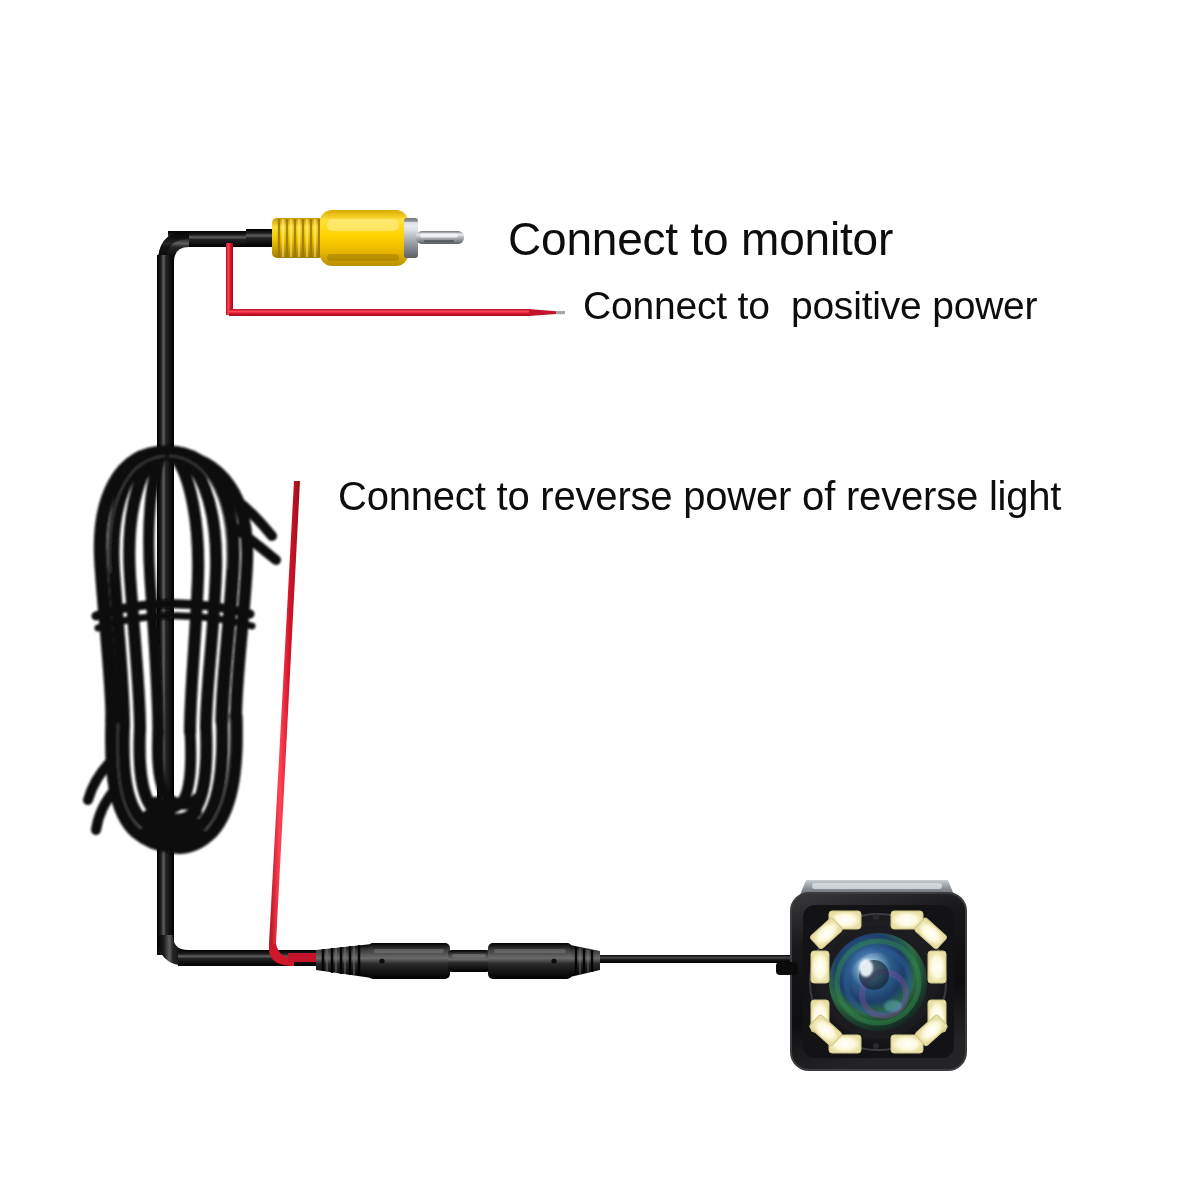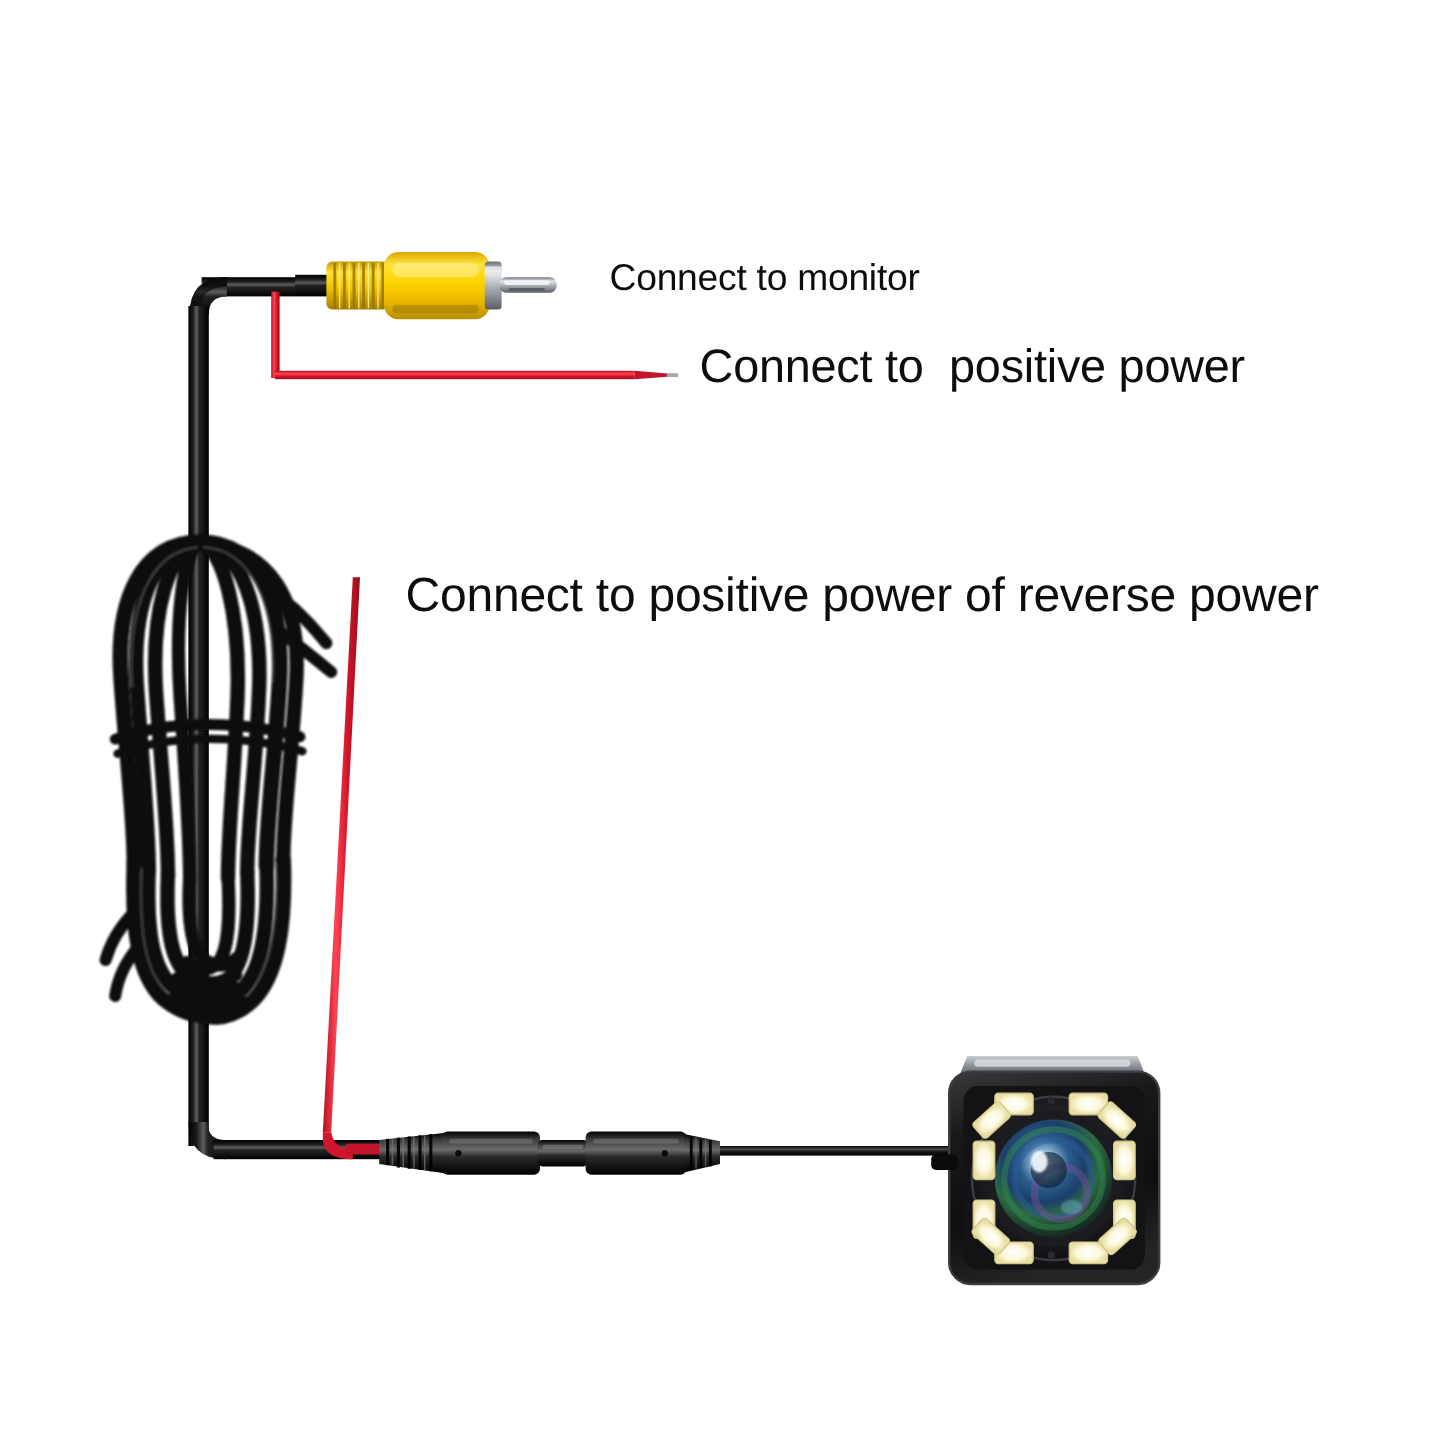--- a/index.html
+++ b/index.html
@@ -28,21 +28,21 @@
     color: #0d0d0d;
     font-family: "Liberation Sans", sans-serif;
     font-weight: 400;
     white-space: pre;
     letter-spacing: -0.2px;
     line-height: 1;
   }
   #label-monitor {
     left: 508px;
     top: 216px;
-    font-size: 31px;
+    font-size: 46px;
   }
   #label-positive-power {
     left: 583px;
     top: 286px;
     font-size: 39px;
   }
   #label-reverse-light {
     left: 338px;
     top: 476px;
     font-size: 40px;
@@ -361,15 +361,15 @@
       <circle cx="876" cy="1046" r="3" fill="#2a2a30"></circle>
 
       <rect x="776" y="962" width="22" height="13" rx="4" fill="#0b0b0b"></rect>
     </g>
   </svg>
 
   <div class="label" id="label-monitor">Connect to monitor</div>
 
   <div class="label" id="label-positive-power">Connect to  positive power</div>
 
-  <div class="label" id="label-reverse-light">Connect to positive power of reverse power</div>
+  <div class="label" id="label-reverse-light">Connect to reverse power of reverse light</div>
 
 </div>
 
 </body></html>

